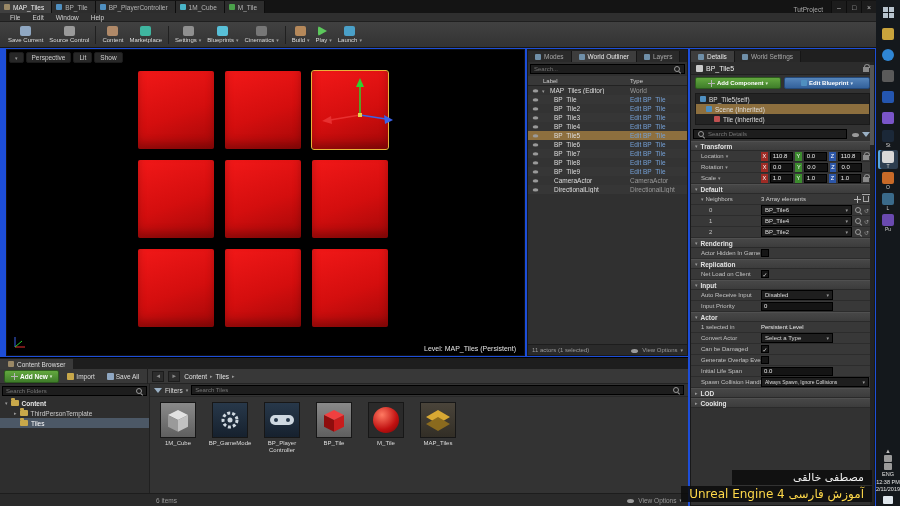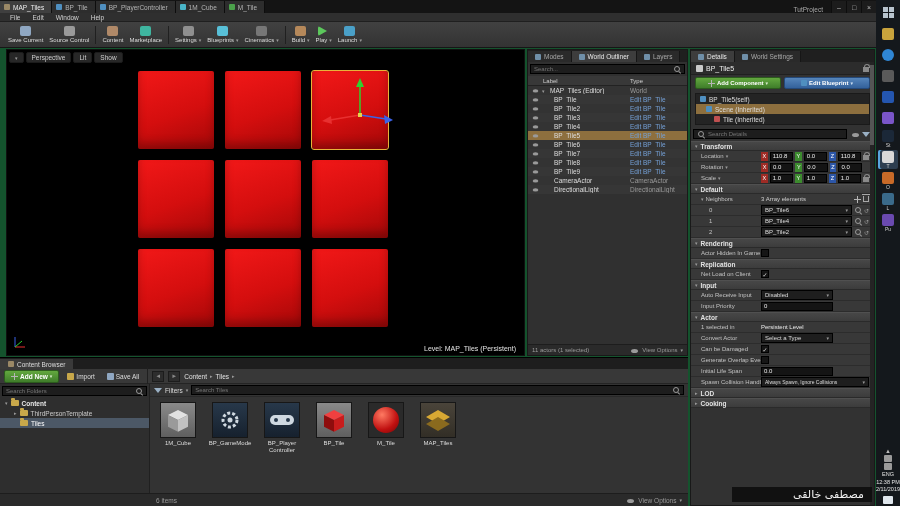--- a/index.html
+++ b/index.html
@@ -1,18 +1,18 @@
 <!DOCTYPE html>
 <html><head>
 <meta charset="utf-8">
 <style>
   * { margin:0; padding:0; box-sizing:border-box; }
   html,body { width:900px; height:506px; overflow:hidden; background:#111; }
   body { font-family:"Liberation Sans","DejaVu Sans",sans-serif; }
-  .screen { position:relative; width:900px; height:506px; background:#14532d; color:#ccc; font-size:7px; }
+  .screen { position:relative; width:900px; height:506px; background:#1d4ed8; color:#ccc; font-size:7px; }
 
   
   .tabbar { position:absolute; left:0; top:0; width:876px; height:13px; background:#141414; display:flex; align-items:flex-end; }
   .doc-tab { height:12px; display:flex; align-items:center; gap:3px; padding:0 7px 0 4px; background:#2d2d2d; color:#b5b5b5; border-right:1px solid #0d0d0d; font-size:6.5px; white-space:nowrap; }
   .doc-tab.active { background:#3f3f3f; color:#eee; }
   .ticon { width:6px; height:6px; border-radius:1px; }
   .ti-level { background:#9a8866; } .ti-bp { background:#4f8fc0; } .ti-mesh { background:#49b5c8; } .ti-mat { background:#4aa04a; }
   .tab-title { margin-left:auto; font-size:6.5px; color:#aaa; padding-right:8px; }
   .win-controls { display:flex; height:12px; }
   .win-btn { width:15px; display:flex; align-items:center; justify-content:center; color:#bbb; font-size:7px; background:#1c1c1c; border-left:1px solid #0d0d0d; }
@@ -846,15 +846,16 @@
       <span class="tray-ico"></span>
       <span class="tray-txt">ENG</span>
       <span class="tray-txt">12:38 PM</span>
       <span class="tray-txt">2/11/2019</span>
       <span class="tray-bubble"></span>
     </div>
   </div>
 
   <div class="credits">
     <div><span class="l1" dir="rtl">مصطفى خالقى</span></div>
+    <div><span class="l2" dir="rtl">آموزش فارسی Unreal Engine 4</span></div>
   </div>
 
 </div>
 
 </body></html>

